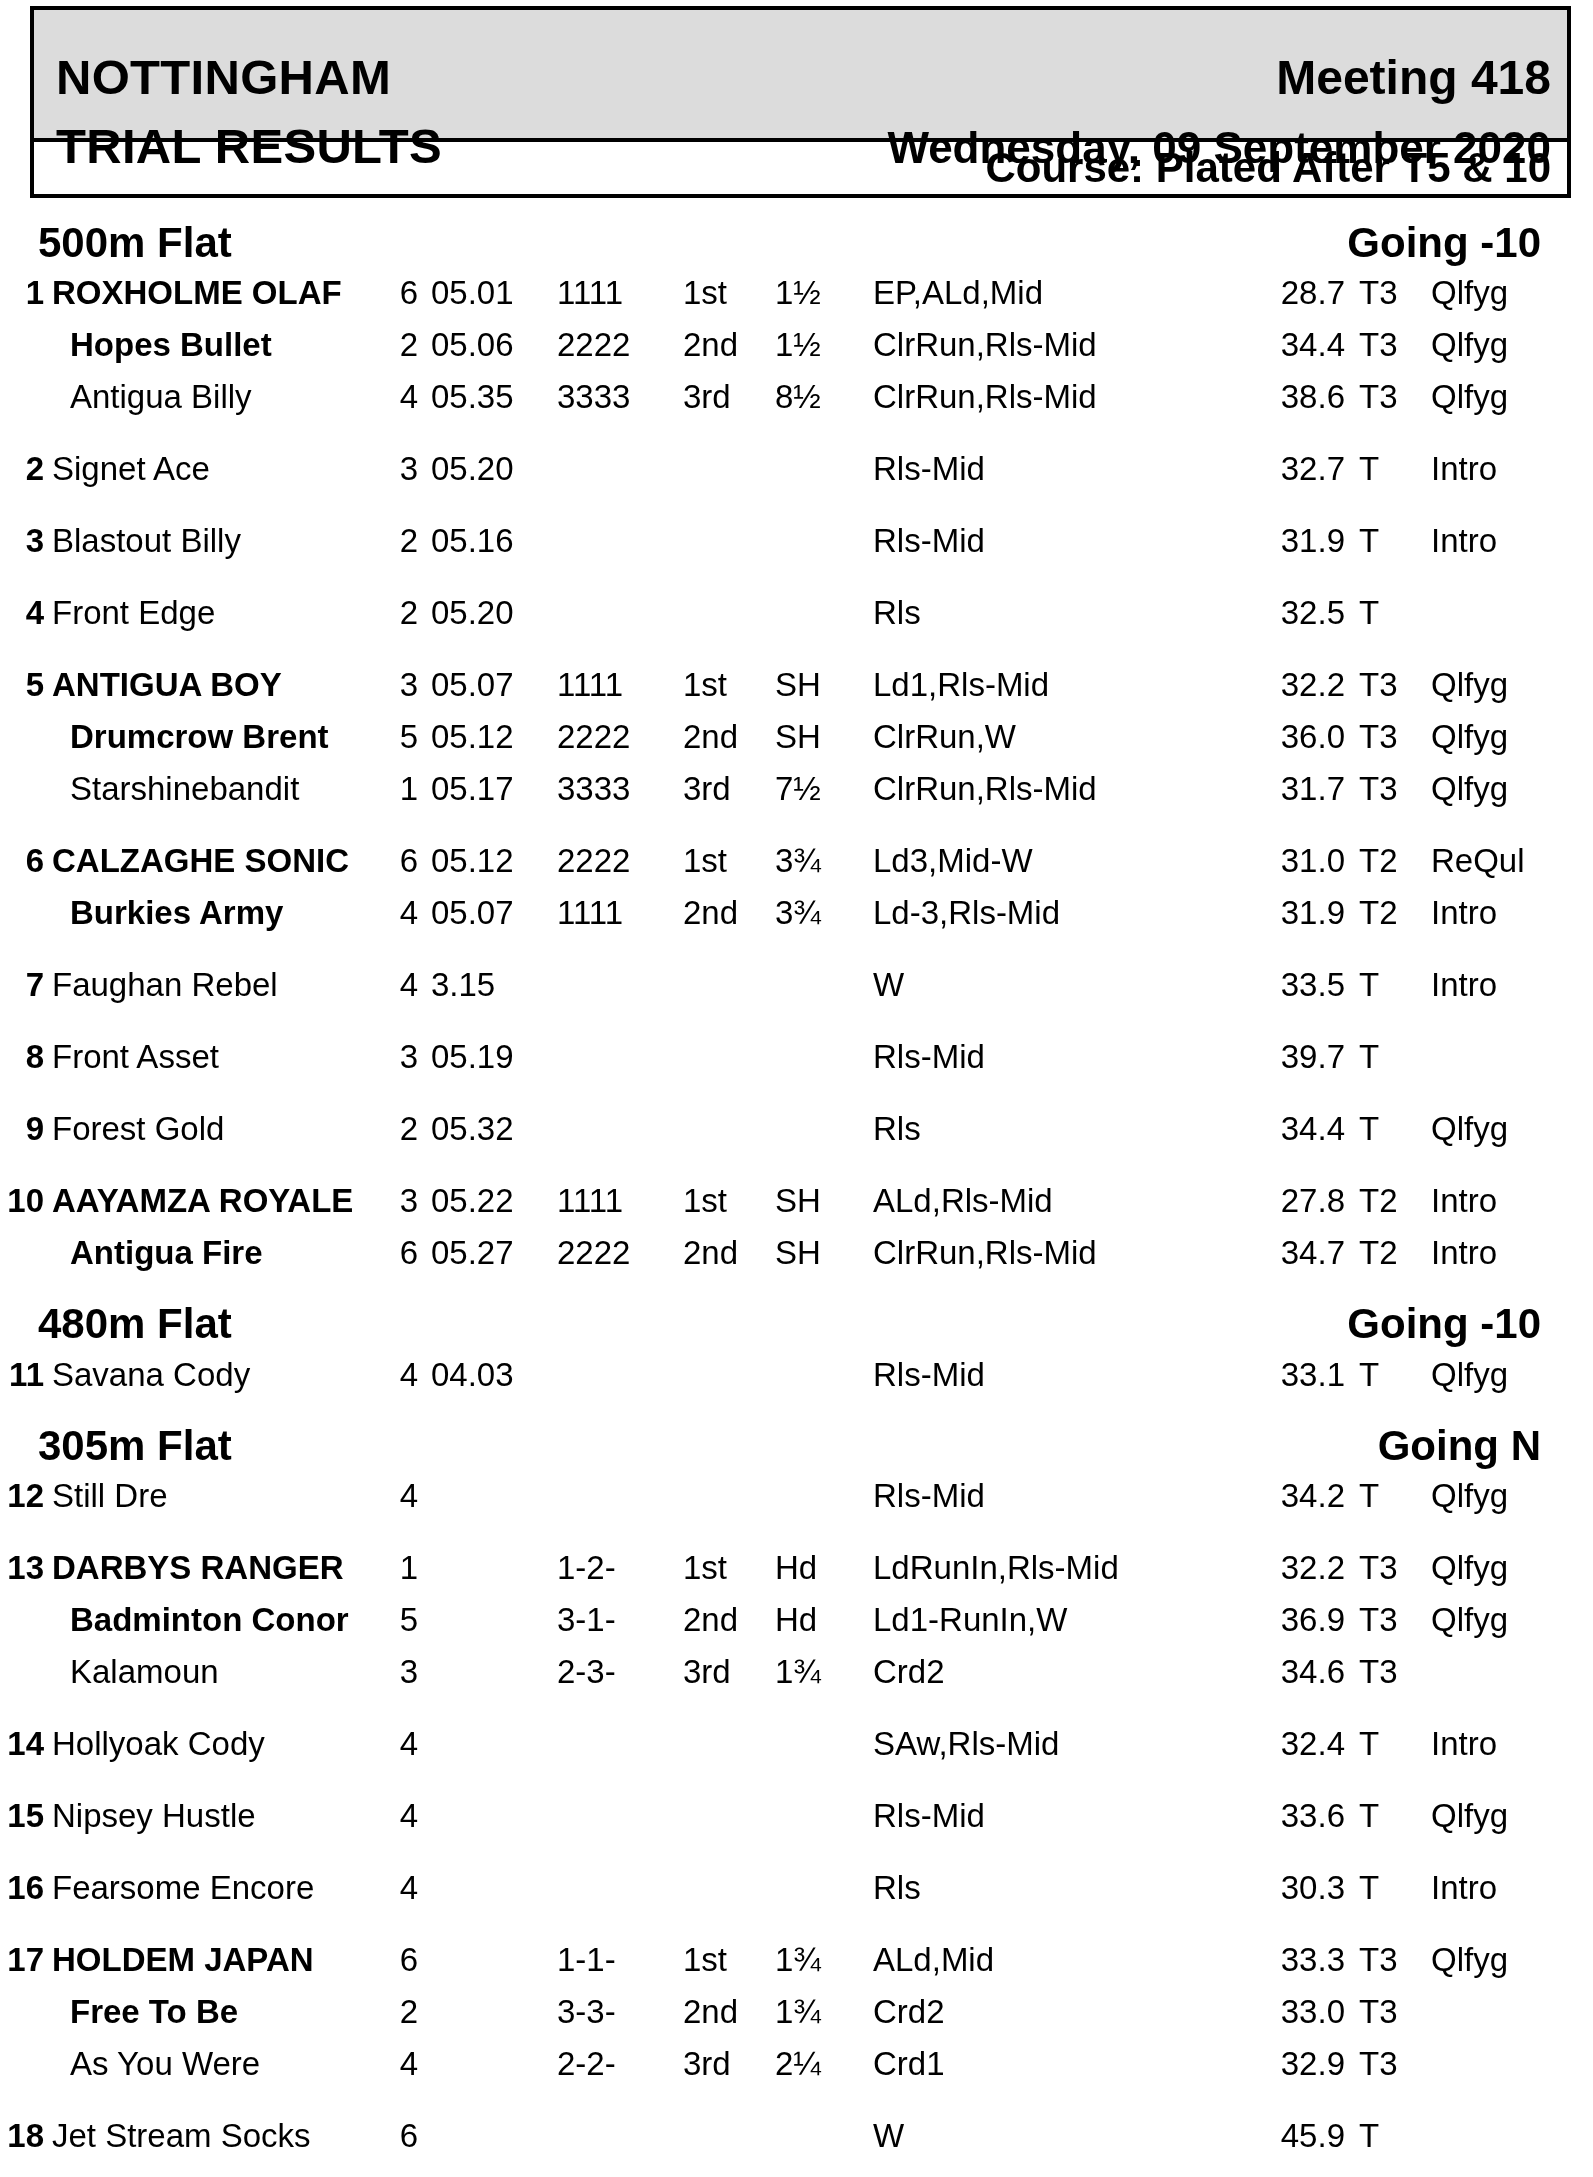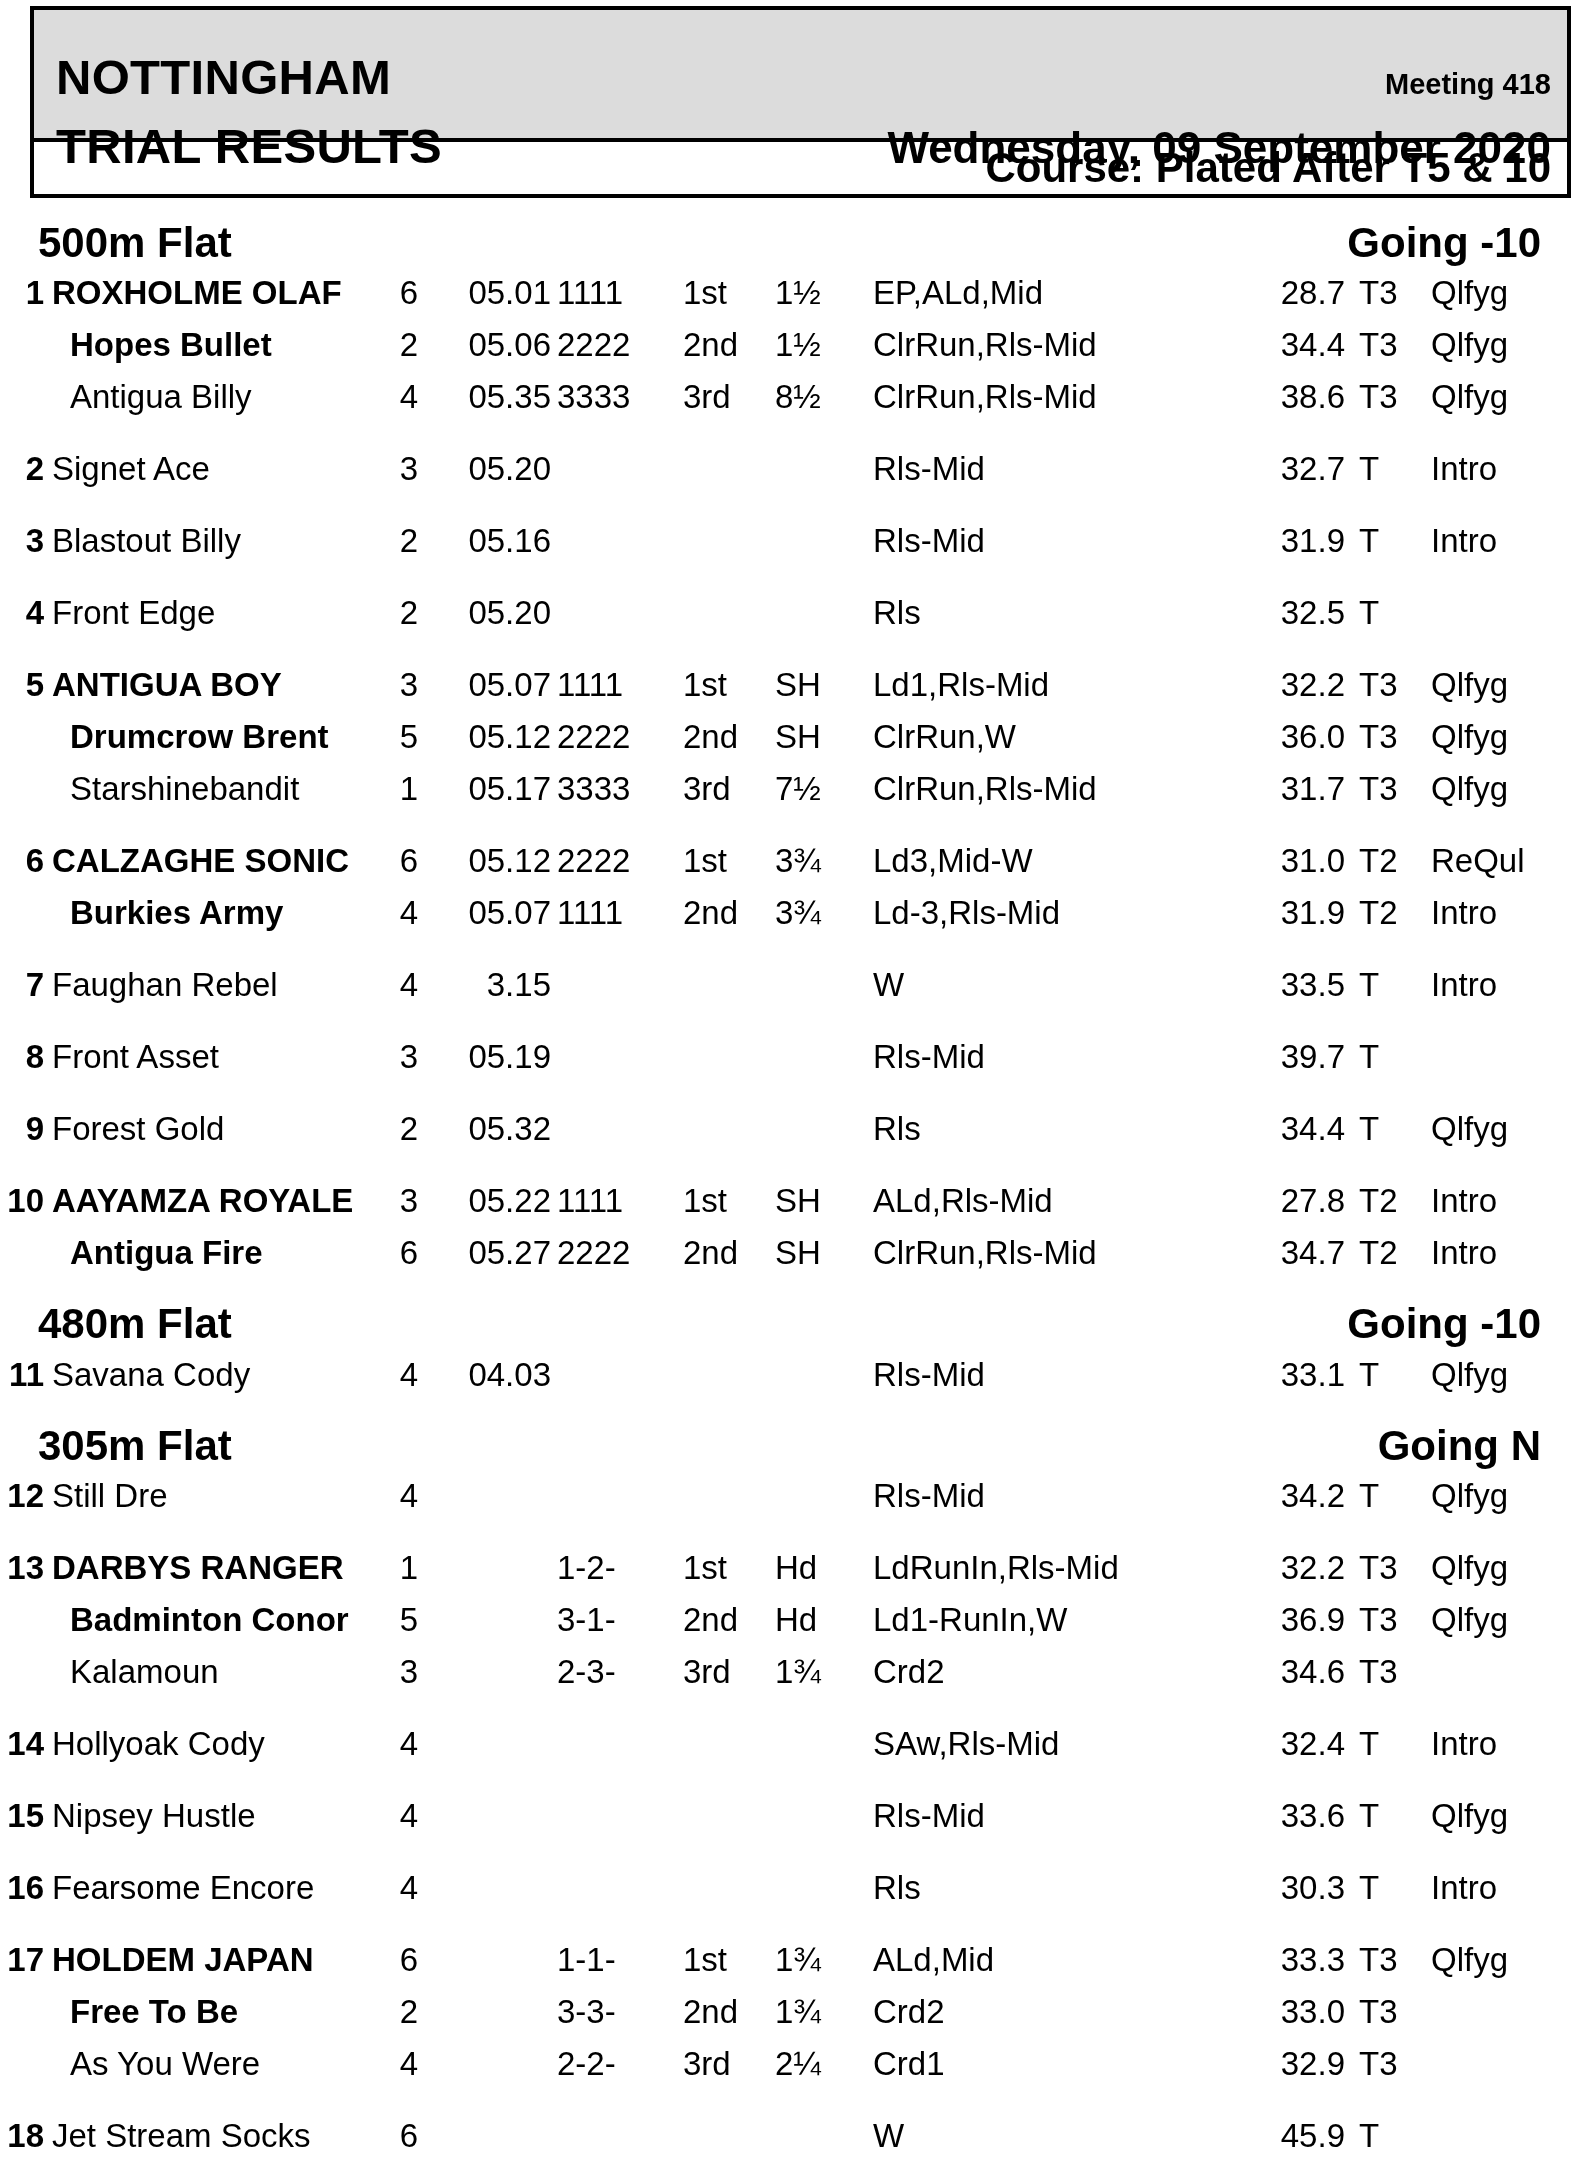--- a/index.html
+++ b/index.html
@@ -33,21 +33,21 @@
     padding: 0 16px 0 22px;
     height: 68px;
   }
   .hdr-left {
     font-size: 49px;
     font-weight: bold;
     letter-spacing: 0.3px;
     line-height: 1;
   }
   .hdr-right {
-    font-size: 29px;
+    font-size: 48px;
     font-weight: bold;
     line-height: 1;
     text-align: right;
   }
   .hdr-row-1 .hdr-left { position: relative; top: 43px; }
   .hdr-row-1 .hdr-right { position: relative; top: 43px; }
   .hdr-row-2 .hdr-left { position: relative; top: 44px; font-size: 49px; }
   .hdr-row-2 .hdr-right { position: relative; top: 44px; font-size: 44px; }
 
   .course-box {
@@ -100,21 +100,21 @@
     vertical-align: baseline;
     font-size: 33px;
     line-height: 52px;
     white-space: nowrap;
   }
 
   
   .c-num   { width: 44px;  text-align: right; padding-right: 8px !important; font-weight: bold; }
   .c-name  { width: 320px; text-align: left; }
   .c-trap  { width: 46px;  text-align: right; }
-  .c-split { width: 120px; text-align: right;  padding-left: 13px !important; }
+  .c-split { width: 120px; text-align: left;  padding-left: 13px !important; }
   .c-sect  { width: 120px; text-align: left;  padding-left: 6px !important; }
   .c-pos   { width: 86px;  text-align: left;  padding-left: 6px !important; }
   .c-btn   { width: 86px;  text-align: left;  padding-left: 6px !important; }
   .c-rmk   { width: 380px; text-align: left;  padding-left: 12px !important; }
   .c-wgt   { width: 92px;  text-align: right; }
   .c-grd   { width: 62px;  text-align: left;  padding-left: 14px !important; }
   .c-cmt   { width: 118px; text-align: left;  padding-left: 10px !important; }
   .c-time  { width: 128px; text-align: right; }
 
   

